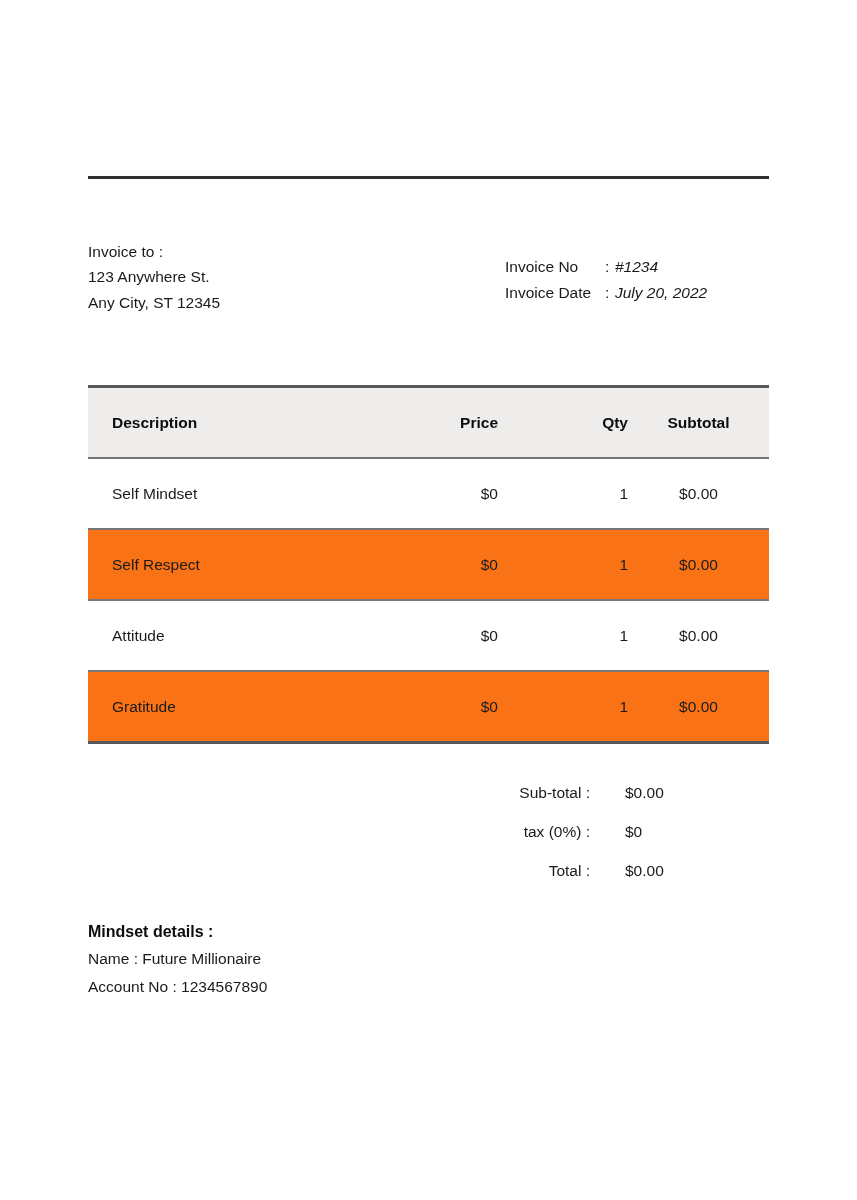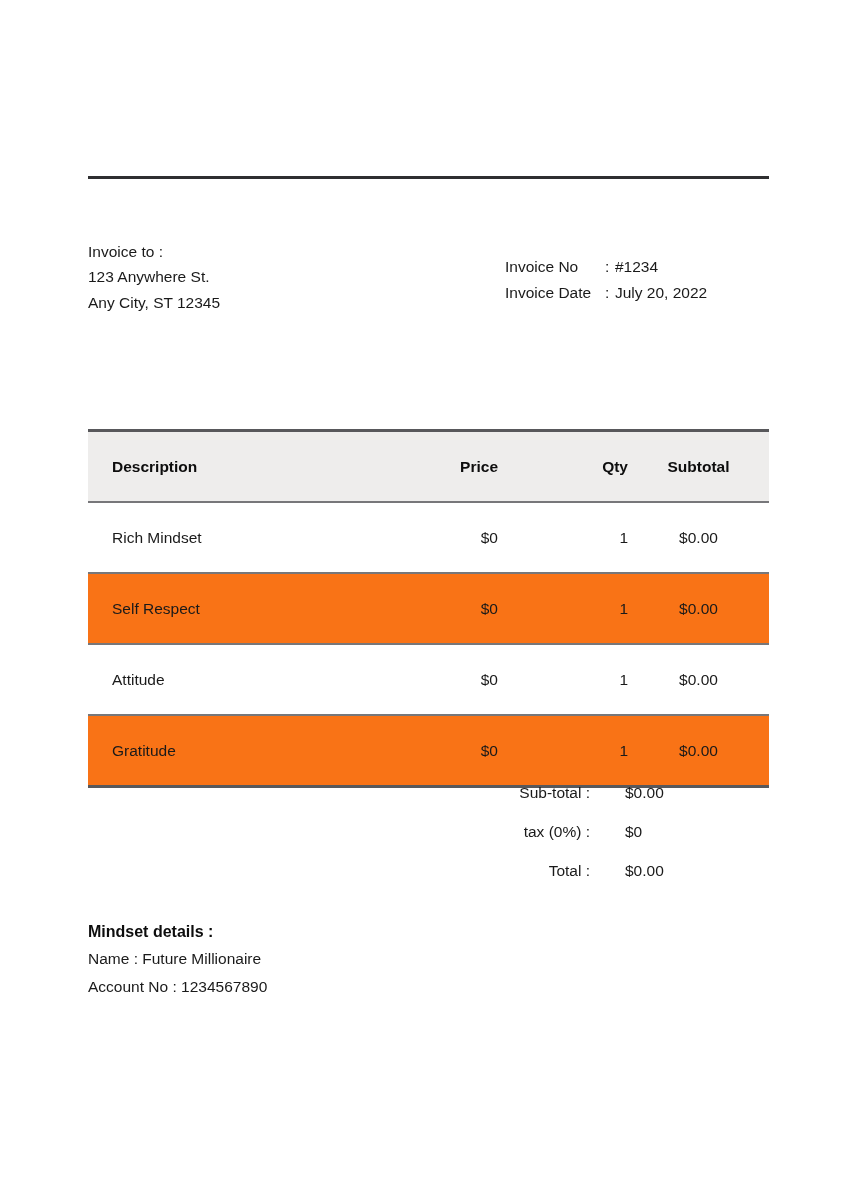--- a/index.html
+++ b/index.html
@@ -95,29 +95,29 @@
   .meta-key {
     width: 100px;
     display: inline-block;
   }
   .meta-sep {
     width: 10px;
     display: inline-block;
   }
   .meta-val {
     display: inline-block;
+    font-style: italic;
   }
 
   
   .table {
     position: absolute;
     left: 88px;
     top: 385px;
     width: 681px;
-    margin-top: 44px;
   }
   .table-rule-top,
   .table-rule-bottom {
     height: 3px;
     background: #58585b;
     width: 100%;
   }
   .row {
     display: flex;
     align-items: center;
@@ -239,21 +239,21 @@
     <div class="row head">
       <div class="c-desc">Description</div>
       <div class="c-price">Price</div>
       <div class="c-qty">Qty</div>
       <div class="c-sub">Subtotal</div>
     </div>
 
     <div class="row-sep"></div>
 
     <div class="row body">
-      <div class="c-desc">Rich Mindset</div>
+      <div class="c-desc">Self Mindset</div>
       <div class="c-price">$0</div>
       <div class="c-qty">1</div>
       <div class="c-sub">$0.00</div>
     </div>
 
     <div class="row-sep"></div>
 
     <div class="row body shaded">
       <div class="c-desc">Self Respect</div>
       <div class="c-price">$0</div>

